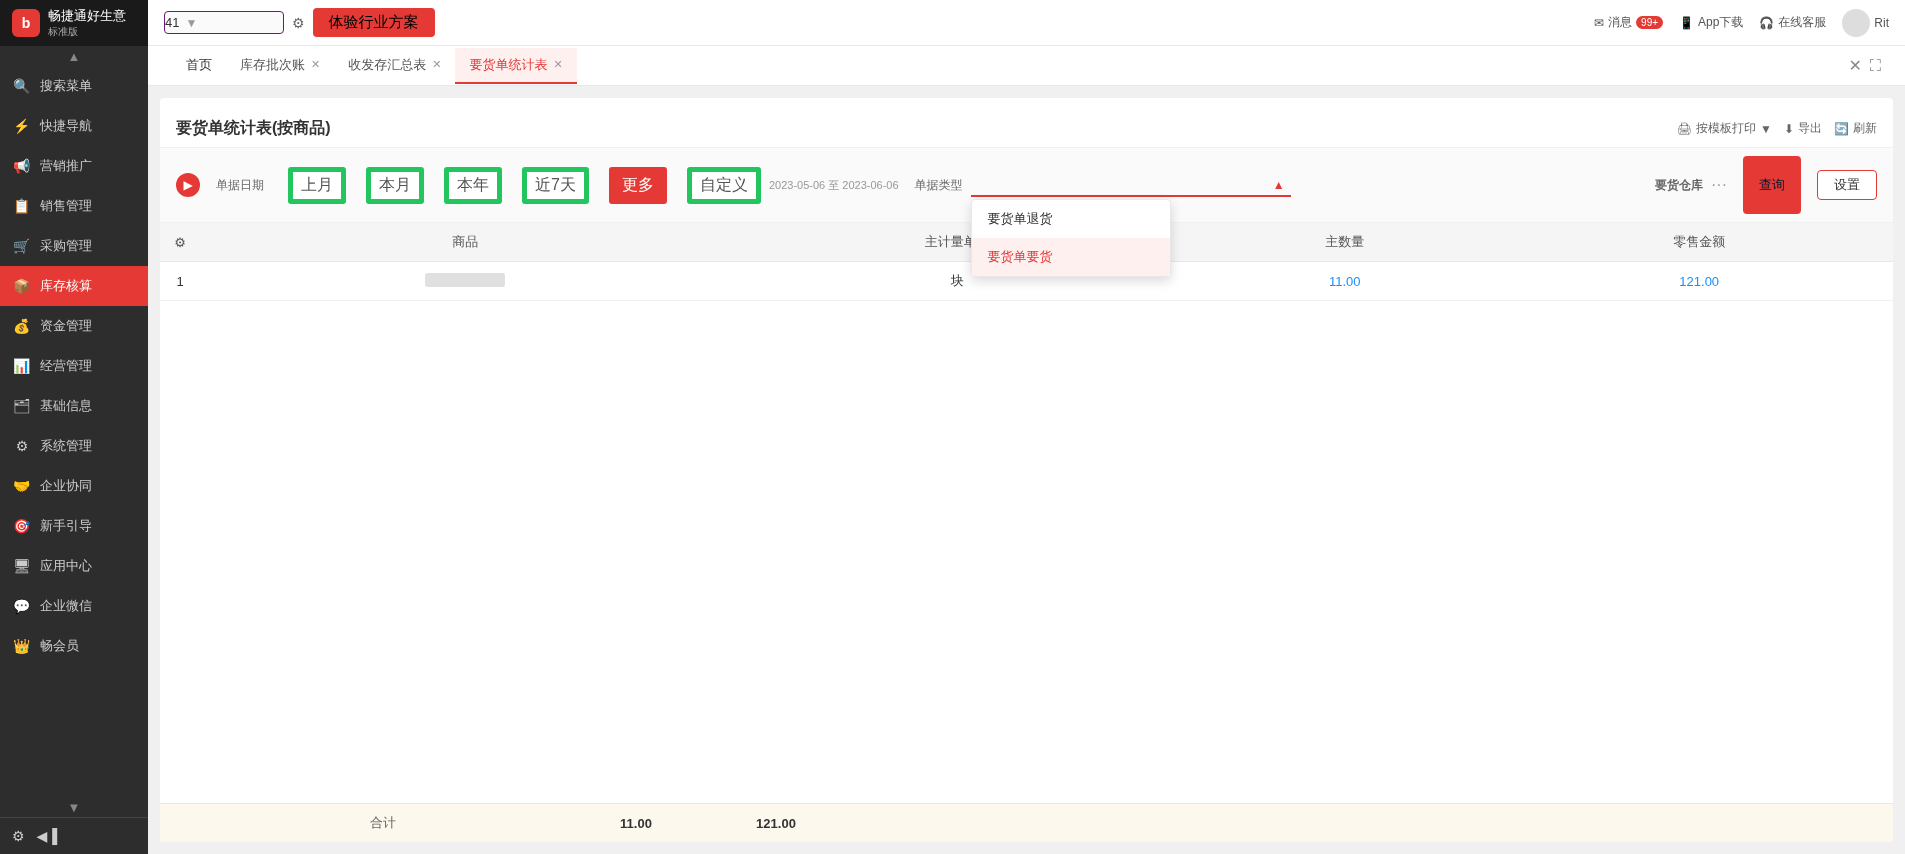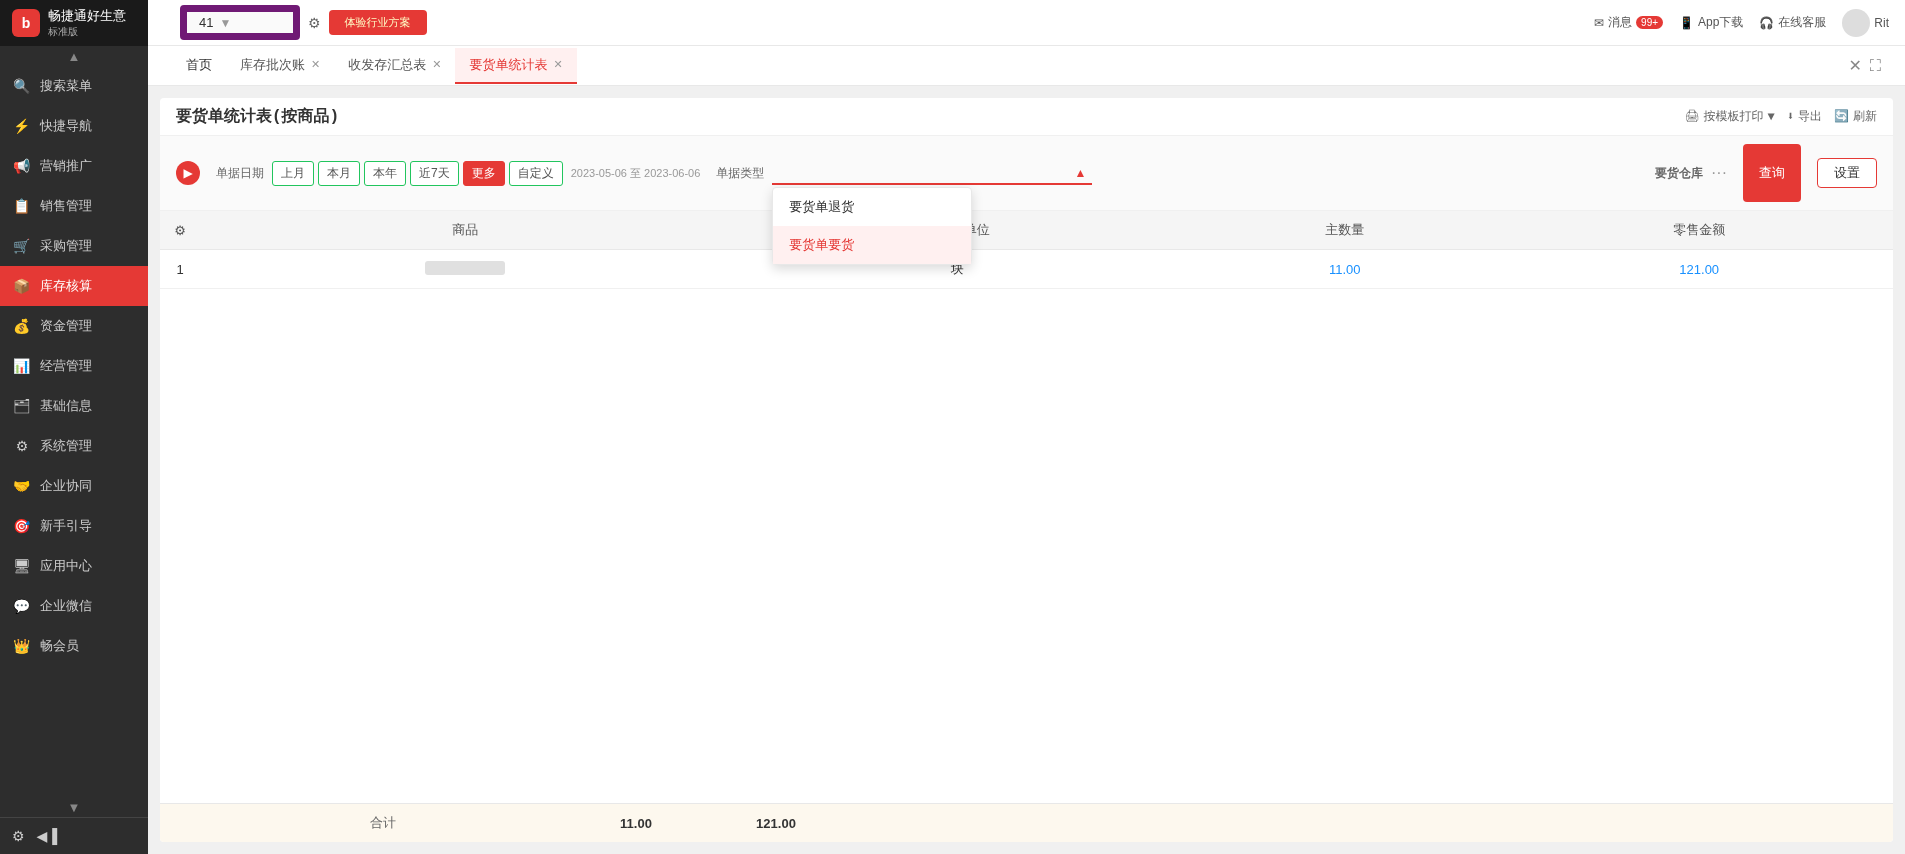--- a/index.html
+++ b/index.html
@@ -80,39 +80,38 @@
       display: flex;
       align-items: center;
       padding: 0 16px;
       border-bottom: 1px solid #e8e8e8;
       flex-shrink: 0;
     }
     .topbar-left { display: flex; align-items: center; flex: 1; gap: 8px; }
     .topbar-selector {
       display: flex;
       align-items: center;
-      border: 7px solid #701a75;
+      border: 1px solid #701a75;
       border-radius: 4px;
-      padding: 3px 12px;
+      padding: 3px 0;
       font-size: 12px;
       color: #666;
       background: #fafafa;
       min-width: 120px;
-      margin-left: 16px;
     }
     .topbar-selector .num { color: #333; font-size: 13px; }
     .topbar-selector .arrow { margin-left: 6px; color: #999; }
     .gear-icon { font-size: 14px; color: #666; cursor: pointer; }
     .trial-btn {
       background: #e53935;
-      color: #fef9c3;
+      color: #000000;
       border: none;
       border-radius: 4px;
       padding: 5px 16px;
-      font-size: 11px;
+      font-size: 15px;
       cursor: pointer;
       font-family: Liberation Serif, serif;
     }
     .topbar-right { display: flex; align-items: center; gap: 16px; }
     .topbar-right-item { display: flex; align-items: center; gap: 4px; color: #555; font-size: 12px; cursor: pointer; }
     .badge { background: #e53935; color: white; border-radius: 10px; font-size: 10px; padding: 1px 5px; }
     .avatar-placeholder { width: 28px; height: 28px; background: #ddd; border-radius: 50%; }
 
     
     .tabs-bar {
@@ -158,23 +157,22 @@
       display: flex;
       flex-direction: column;
       overflow: hidden;
     }
 
     
     .page-header {
       display: flex;
       align-items: center;
       justify-content: space-between;
-      padding: 8px 16px 8px;
-      flex-shrink: 0;
-      font-family: Liberation Mono, monospace;
+      padding: 20px 16px 8px;
+      flex-shrink: 0;
     }
     .page-title { font-size: 16px; font-weight: bold; color: #333; }
     .page-header-actions { display: flex; align-items: center; gap: 12px; }
     .header-action { display: flex; align-items: center; gap: 4px; font-size: 12px; color: #666; cursor: pointer; }
 
     
     .filter-bar {
       display: flex;
       align-items: center;
       padding: 8px 16px;
@@ -196,26 +194,27 @@
       color: white;
       cursor: pointer;
       font-size: 12px;
       flex-shrink: 0;
     }
     .filter-group { display: flex; align-items: center; gap: 8px; }
     .filter-label { font-size: 12px; color: #666; white-space: nowrap; }
     .date-filter { display: flex; align-items: center; gap: 4px; }
     .date-btn {
       padding: 3px 8px;
-      font-size: 12px;
+      font-size: 16px;
       color: #555;
       background: #fff;
-      border: 1px solid #22c55e;
+      border: 5px solid #22c55e;
       border-radius: 3px;
       cursor: pointer;
+      margin-left: 16px;
     }
     .date-btn.more {
       background: #e53935;
       color: white;
       border-color: #e53935;
     }
     .date-btn.custom { color: #555; }
     .date-range { font-size: 11px; color: #999; white-space: nowrap; }
     .filter-type-group { display: flex; align-items: center; gap: 8px; flex: 1; }
     .filter-type-label { font-size: 12px; color: #666; white-space: nowrap; }
@@ -229,21 +228,21 @@
       padding: 3px 30px 3px 4px;
       background: transparent;
       font-family: inherit;
     }
     .select-arrow { position: absolute; right: 6px; top: 50%; transform: translateY(-50%); color: #e53935; cursor: pointer; font-size: 12px; }
     .warehouse-filter { display: flex; align-items: center; gap: 8px; }
     .warehouse-label { font-size: 12px; color: #666; white-space: nowrap; font-weight: bold; }
     .more-dots { color: #999; cursor: pointer; font-size: 16px; }
     .query-btn {
       background: #e53935;
-      color: #ffffff;
+      color: #0f172a;
       border: none;
       border-radius: 4px;
       padding: 20px 16px;
       font-size: 13px;
       cursor: pointer;
       font-family: inherit;
     }
     .settings-btn {
       background: #fff;
       color: #333;

